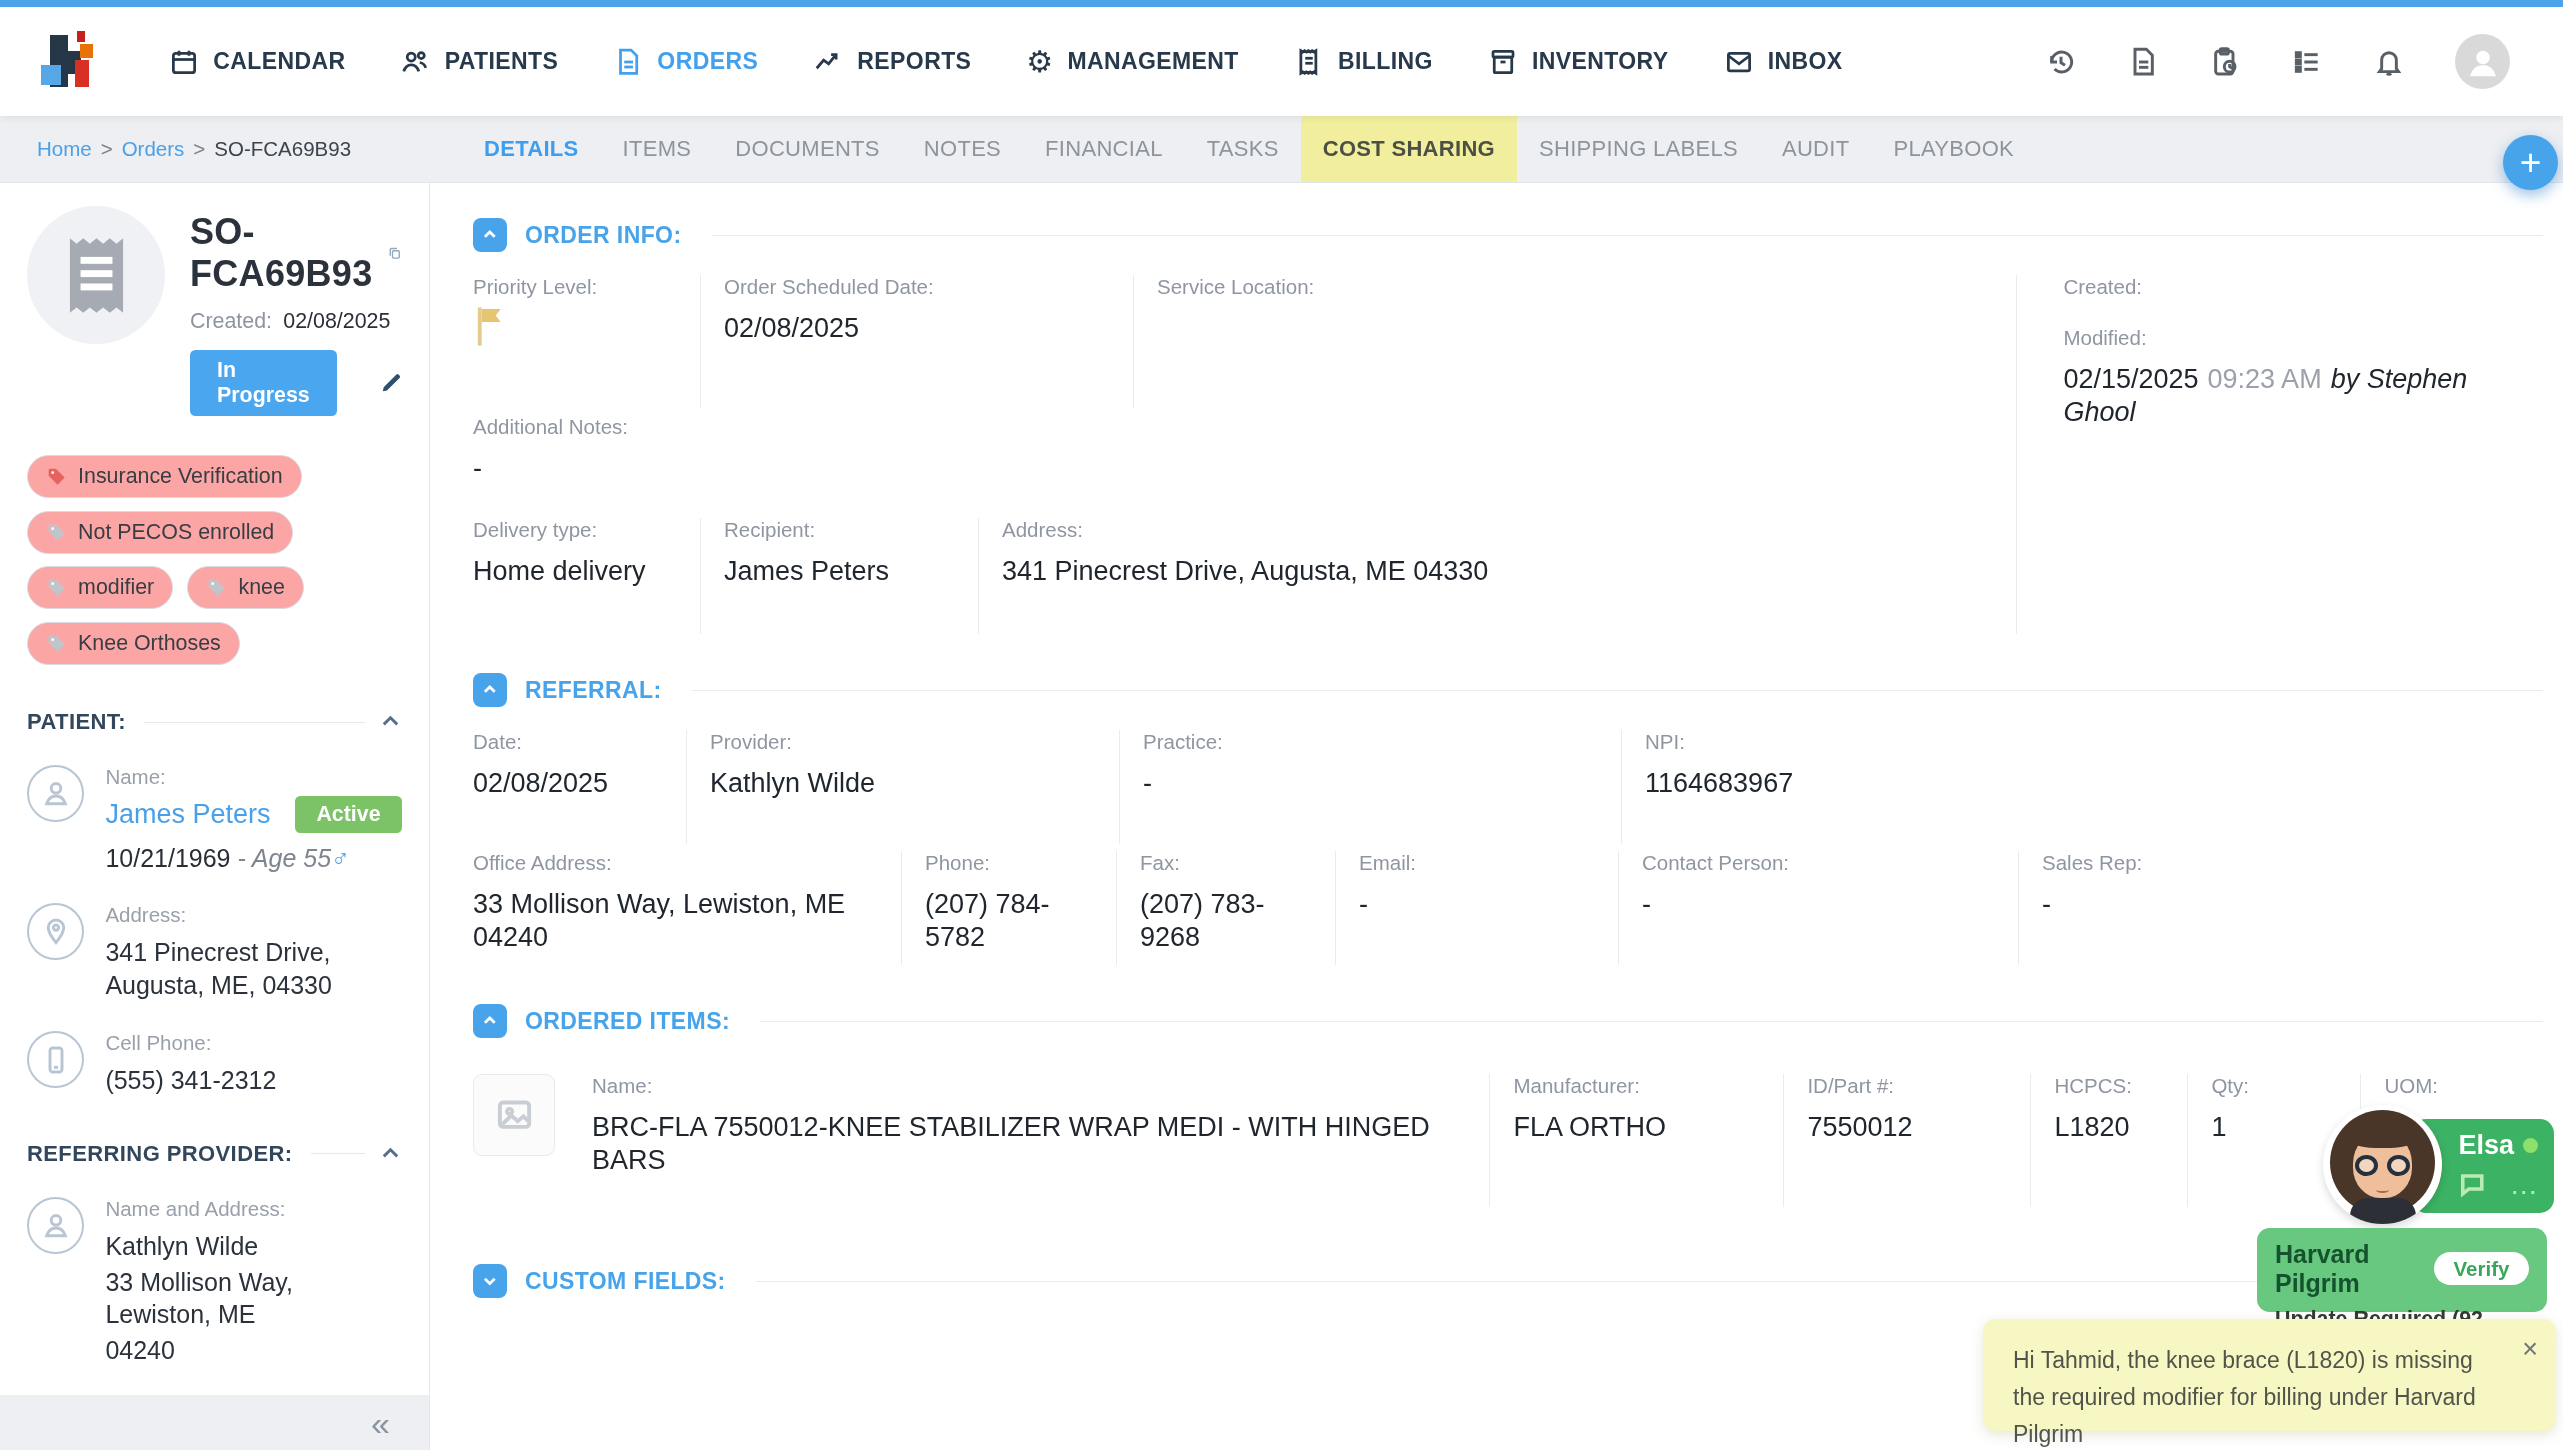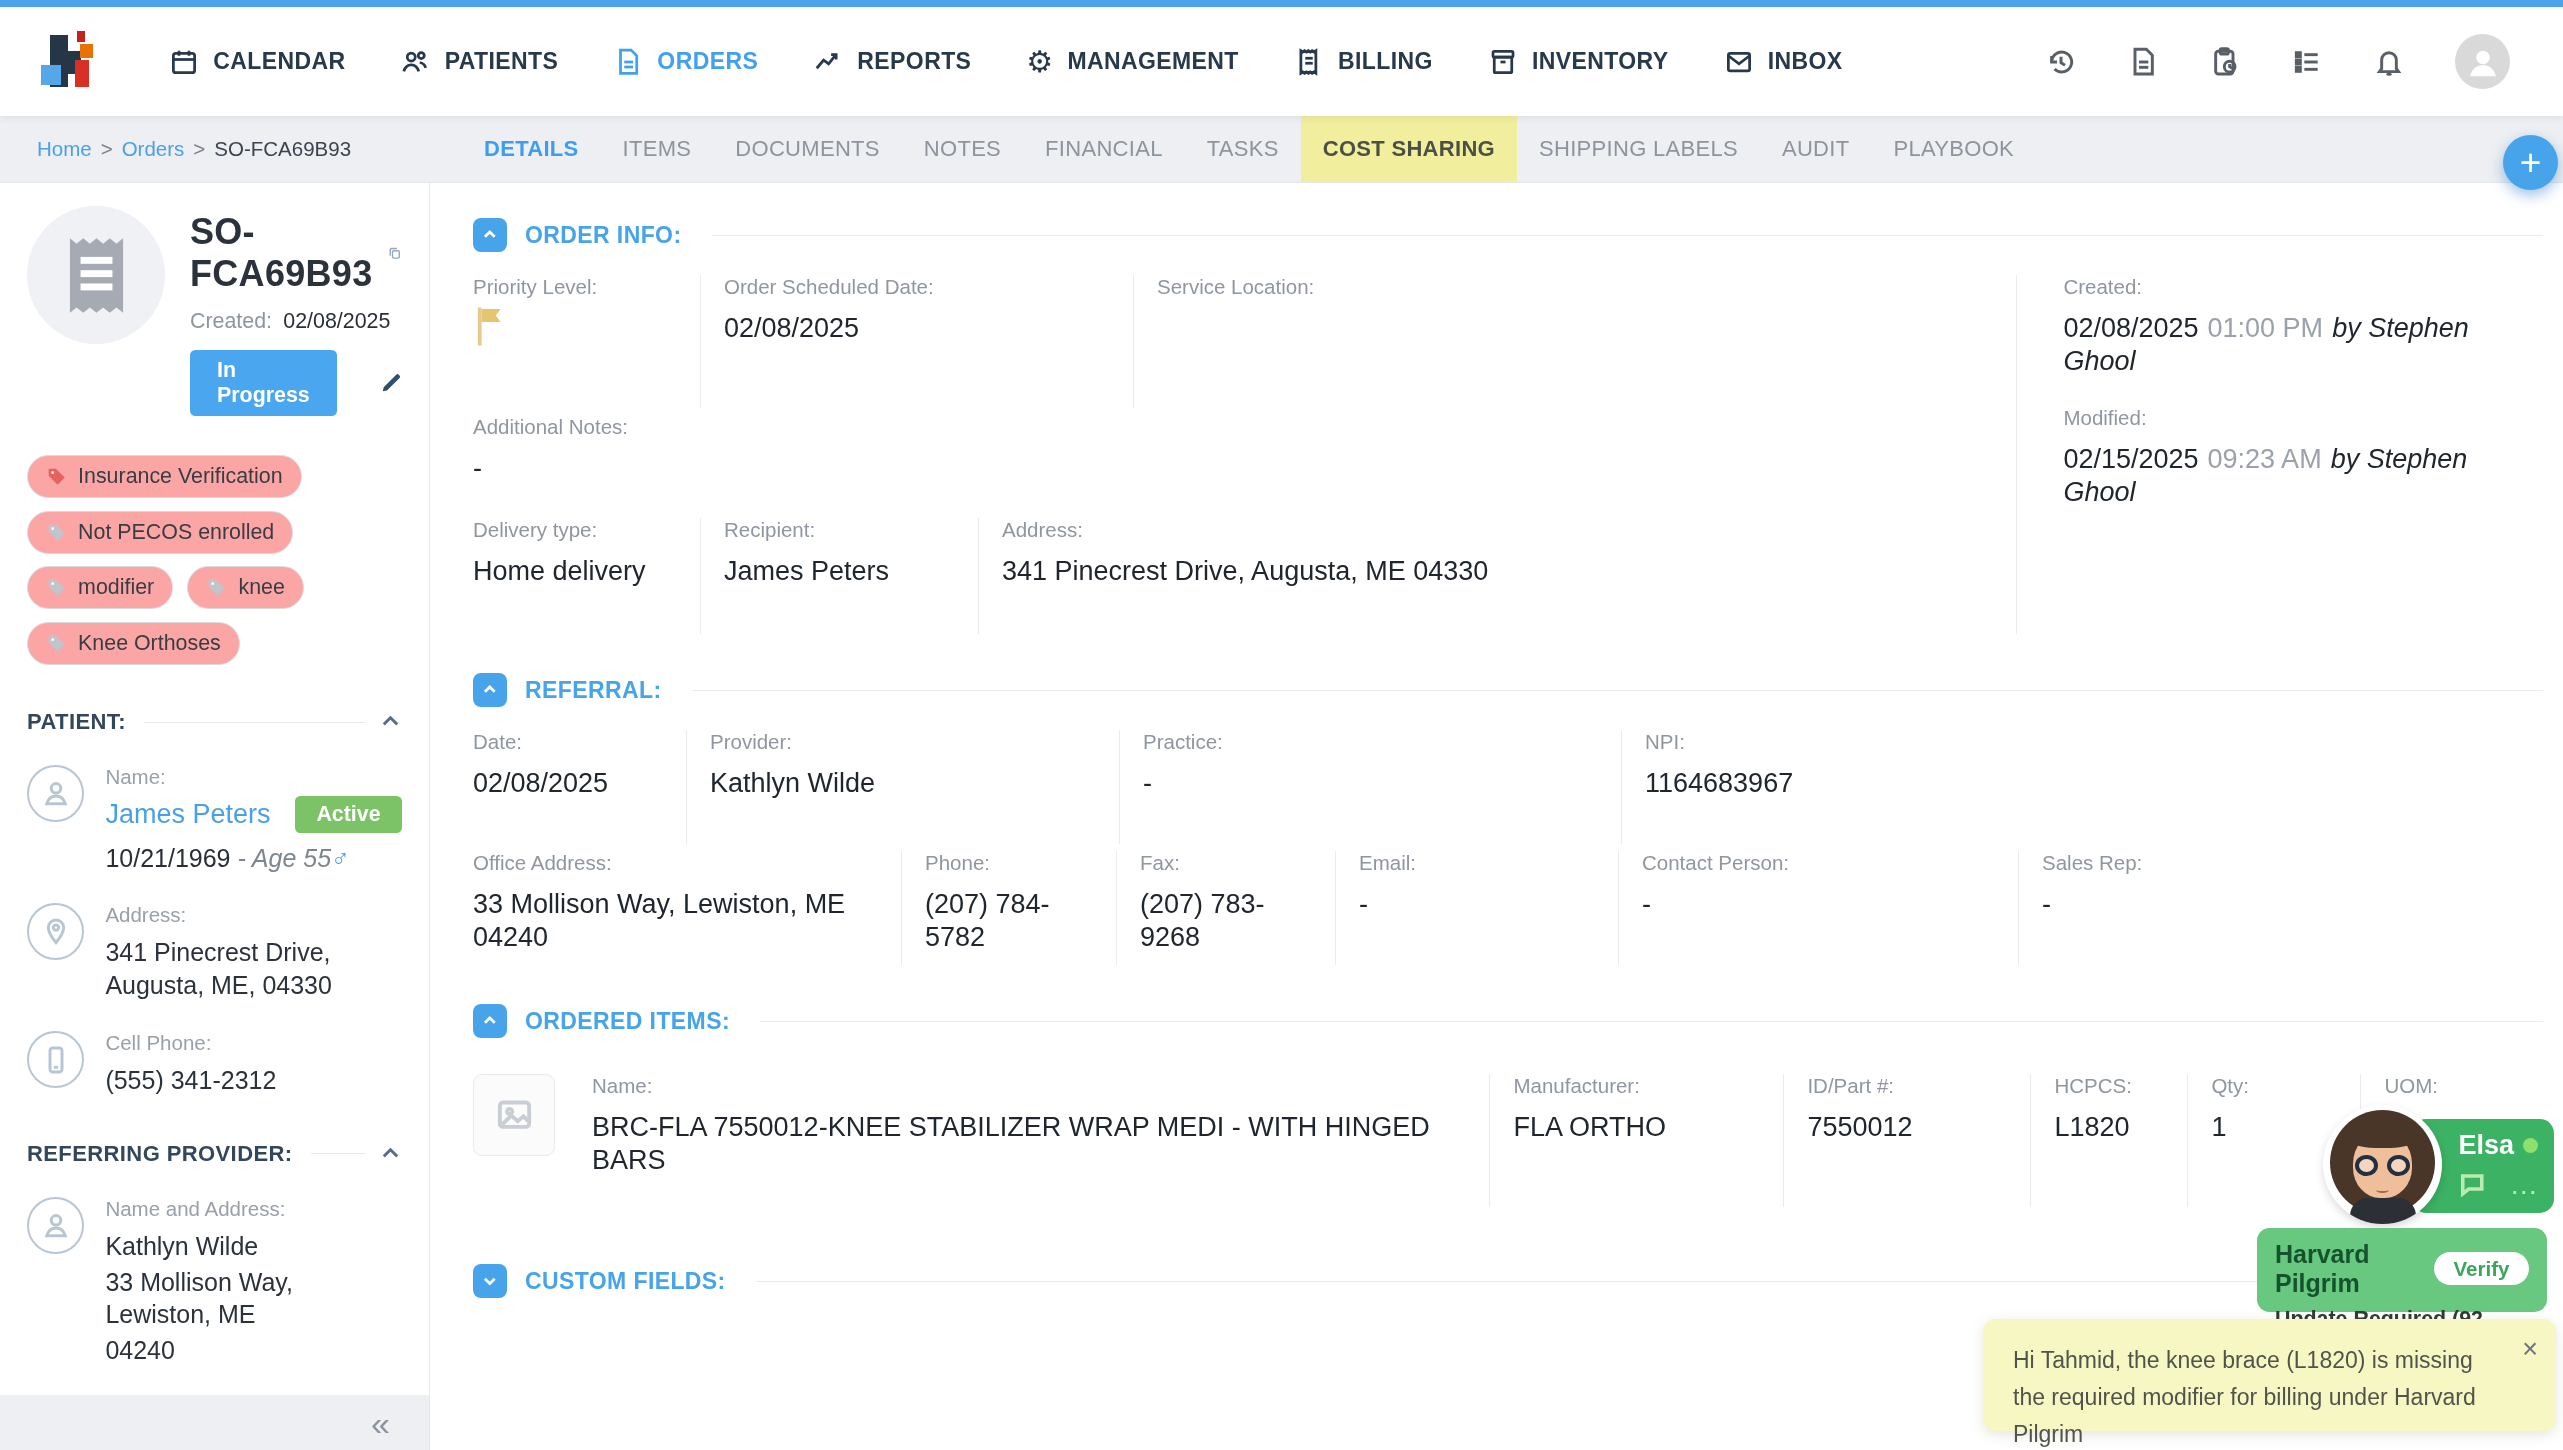--- a/index.html
+++ b/index.html
@@ -510,23 +510,20 @@
             </div>
             <div class="fld col" style="flex:1">
               <div class="lb">Address:</div>
               <div class="vl">341 Pinecrest Drive, Augusta, ME 04330</div>
             </div>
           </div>
         </div>
         <div class="oi-meta">
           <div class="fld">
             <div class="lb">Created:</div>
-            <div class="vl meta-vl">
-              <span>02/08/2025</span><span class="time">01:00 PM</span><span class="by">by Stephen Ghool</span>
-            </div>
           </div>
           <div class="fld">
             <div class="lb">Modified:</div>
             <div class="vl meta-vl">
               <span>02/15/2025</span><span class="time">09:23 AM</span><span class="by">by Stephen Ghool</span>
             </div>
           </div>
         </div>
       </div>
     </section>

